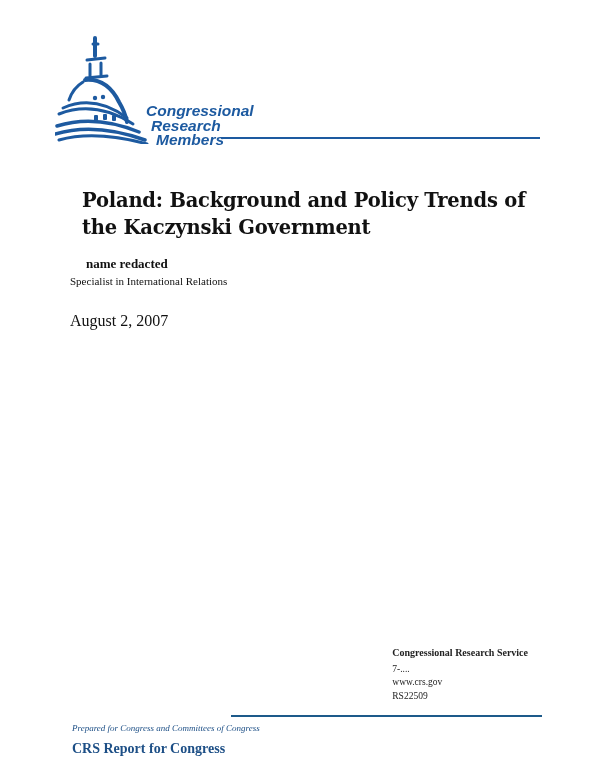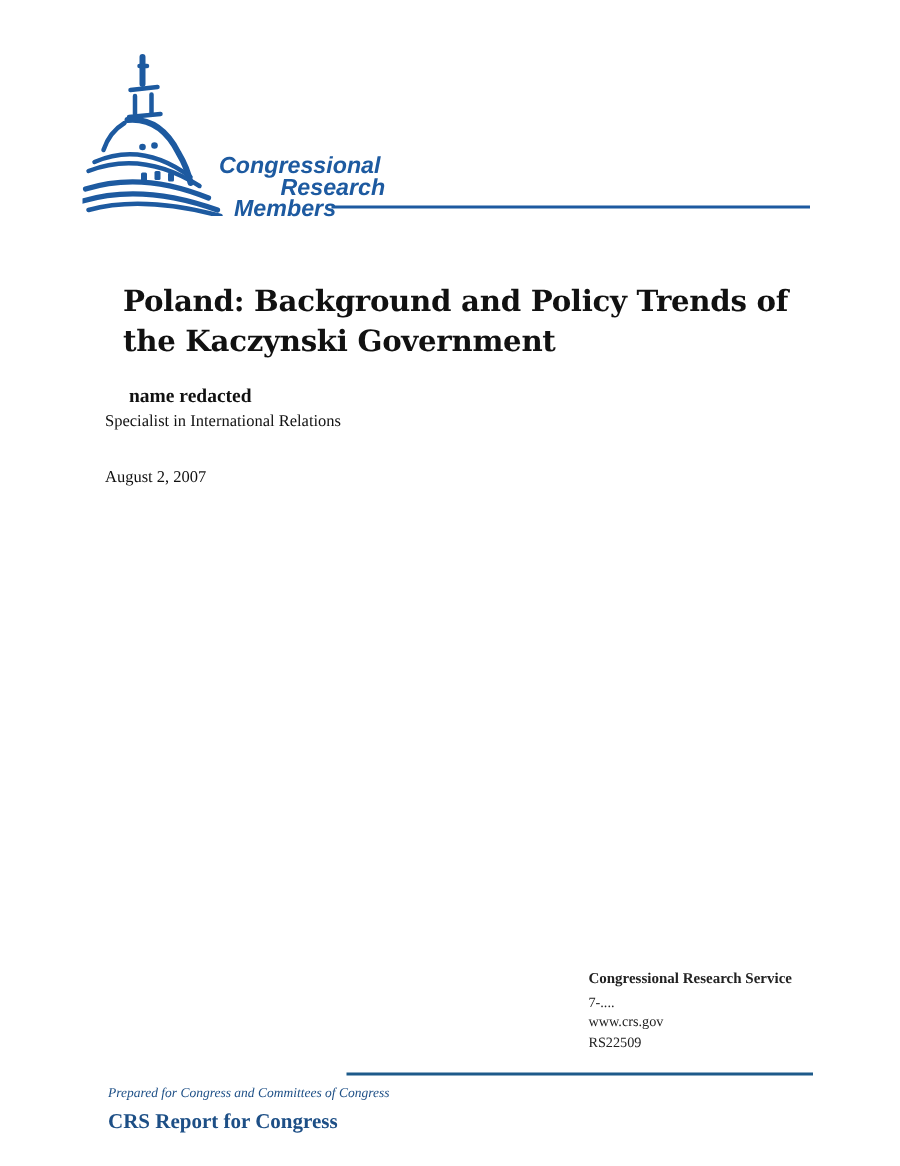--- a/index.html
+++ b/index.html
@@ -1,28 +1,28 @@
 <!DOCTYPE html>
 <html><head>
 <meta charset="utf-8">
 <style>
   html, body { margin: 0; padding: 0; background: #ffffff; }
   body { width: 600px; height: 777px; position: relative; overflow: hidden; font-family: "DejaVu Serif", "Liberation Serif", serif; color: #111; }
 
   .logo { position: absolute; left: 55px; top: 34px; width: 100px; height: 110px; }
   .logo-text { position: absolute; left: 146px; top: 104px; font-family: "Liberation Sans", sans-serif; font-style: italic; font-weight: bold; color: #1d5aa0; font-size: 15.5px; line-height: 14.5px; }
-  .logo-text .l2 { padding-left: 5px; margin-left: 36px; }
+  .logo-text .l2 { padding-left: 5px; }
   .logo-text .l3 { padding-left: 10px; }
   .logo-rule { position: absolute; left: 221px; top: 137px; width: 319px; height: 2px; background: #1d5aa0; }
 
   .title { position: absolute; left: 70px; top: 175px; width: 470px; font-family: "DejaVu Serif", "Liberation Serif", serif; font-weight: bold; font-size: 19.5px; line-height: 27px; color: #111; letter-spacing: -0.2px; }
 
   .author-name { position: absolute; left: 70px; top: 256px; font-family: "Liberation Serif", serif; font-weight: bold; font-size: 13px; margin-left: 16px; }
   .author-title { position: absolute; left: 70px; top: 275px; font-family: "Liberation Serif", serif; font-size: 11px; }
-  .date { position: absolute; left: 70px; top: 312px; font-family: "Liberation Serif", serif; font-size: 11px; }
+  .date { position: absolute; left: 70px; top: 312px; font-family: "Liberation Serif", serif; font-size: 16px; }
 
   .crs-block { position: absolute; right: 72px; top: 646px; font-family: "Liberation Serif", serif; font-size: 9.5px; line-height: 13.5px; color: #222; }
   .crs-block .org { font-weight: bold; font-size: 10px; margin-bottom: 3px; }
 
   .footer-title { position: absolute; left: 72px; top: 741px; font-family: "Liberation Serif", serif; font-weight: bold; font-size: 14px; color: #1d4f86; }
   .footer-rule { position: absolute; left: 231px; top: 715px; width: 311px; height: 2px; background: #1d5a8a; }
   .footer-sub { position: absolute; left: 72px; top: 723px; font-family: "Liberation Serif", serif; font-style: italic; font-size: 9px; color: #1d4f86; }
 </style>
 </head>
 <body>

